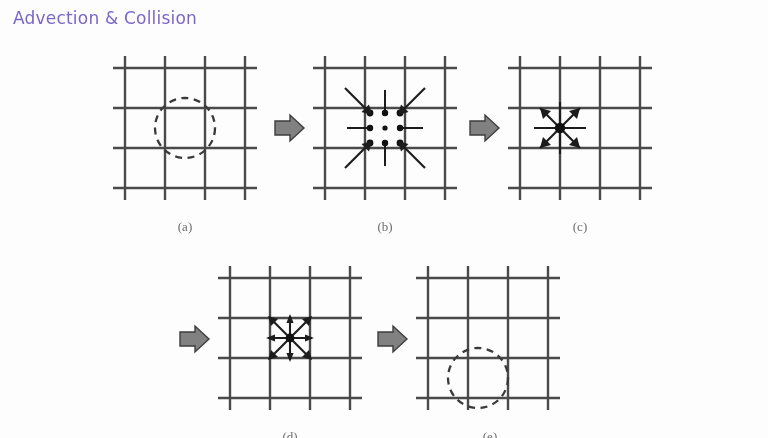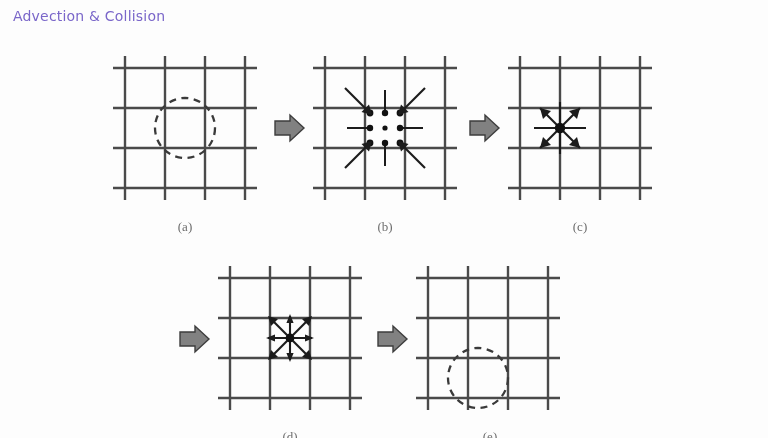--- a/index.html
+++ b/index.html
@@ -21,21 +21,21 @@
     position: relative;
     width: 768px;
     height: 438px;
     background: #fdfdfd;
   }
   #slide-title {
     position: absolute;
     left: 13px;
     top: 8px;
     font-family: "DejaVu Sans", sans-serif;
-    font-size: 14px;
+    font-size: 17px;
     font-weight: 500;
     letter-spacing: 0.2px;
     color: #7a66c9;
     white-space: nowrap;
   }
   #figure {
     position: absolute;
     left: 0;
     top: 38px;
     width: 768px;

